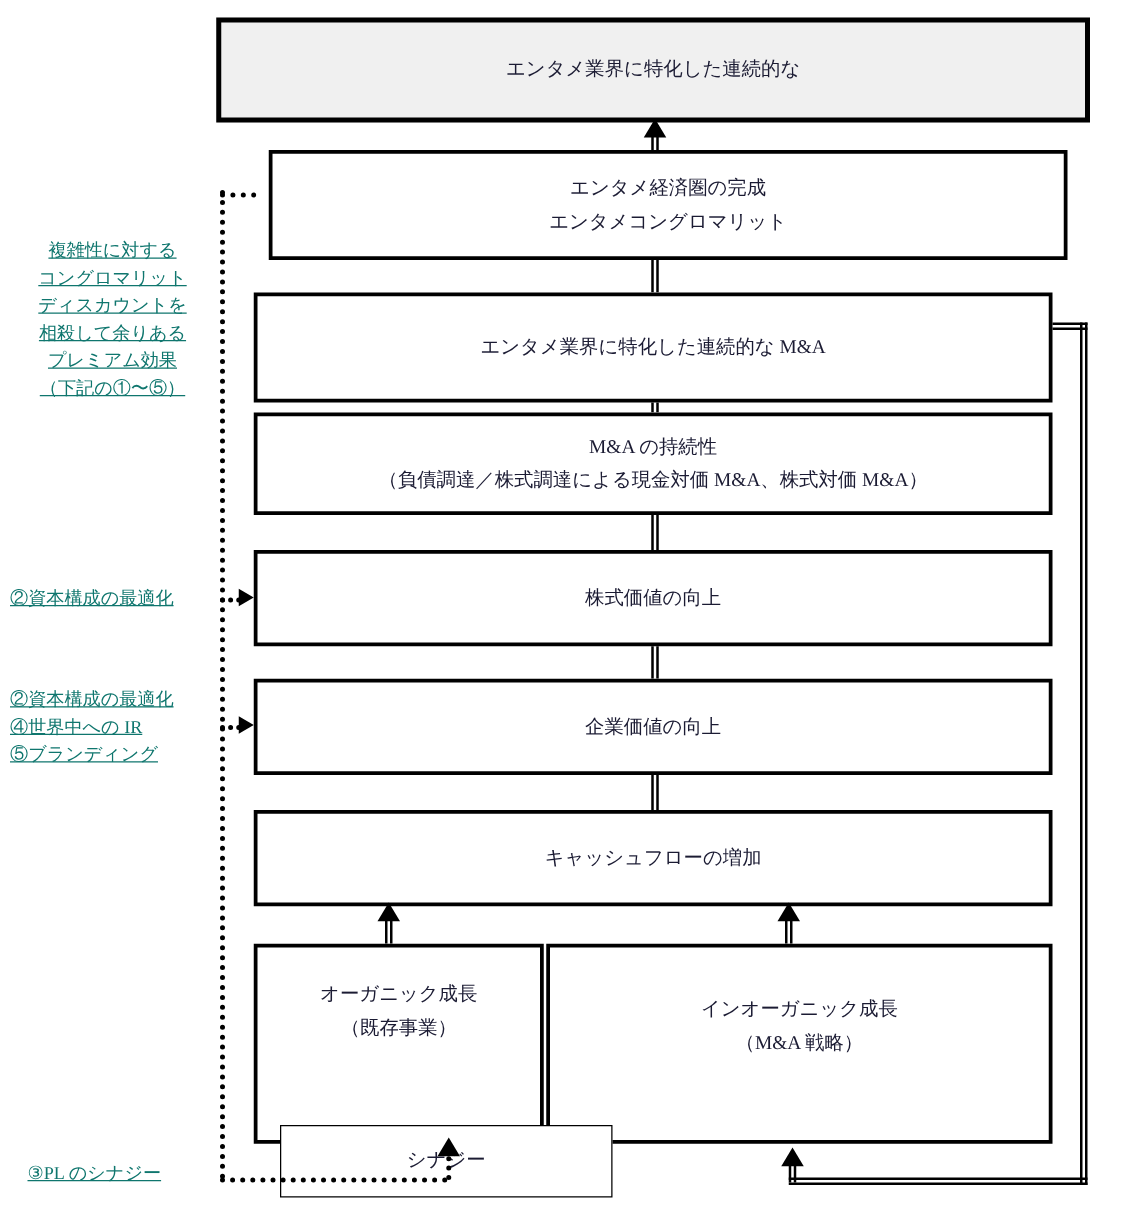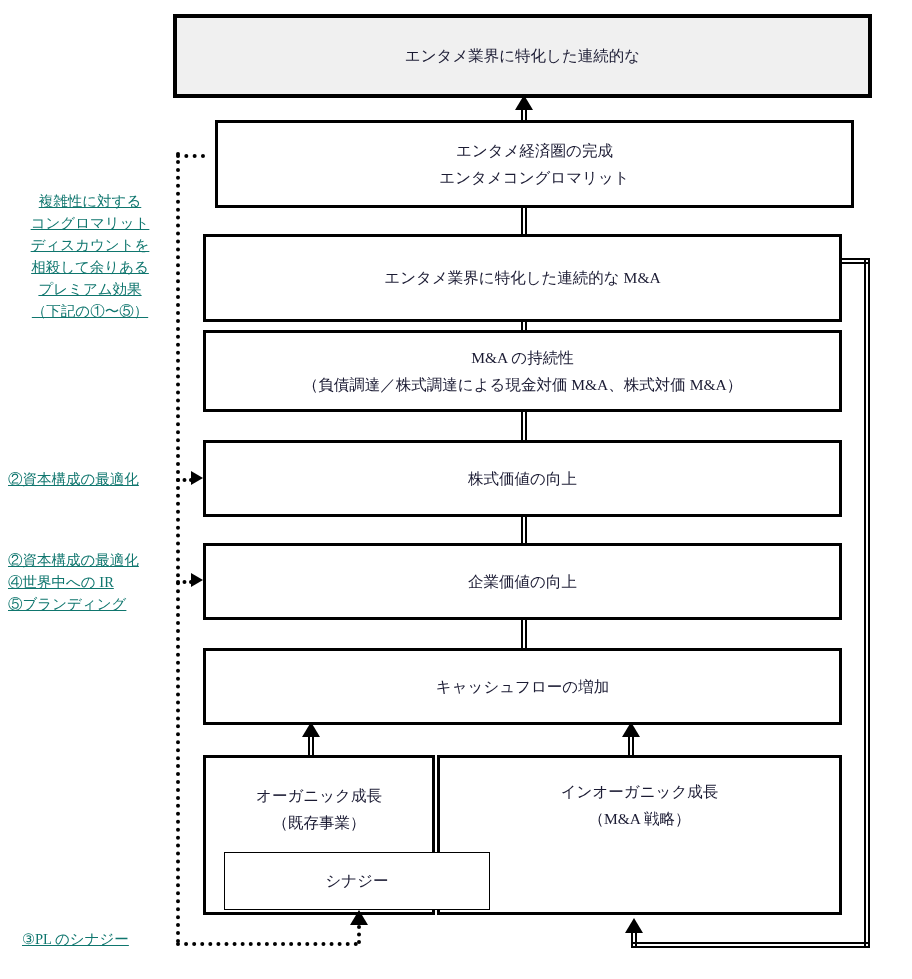--- a/index.html
+++ b/index.html
@@ -34,20 +34,21 @@
     font-size: 15.5px;
     color: #1b1b33;
   }
   .box.aspiration {
     background: #f0f0f0;
     border-width: 4px;
   }
   .box.inner {
     border: 1.5px solid #000000;
     font-size: 15.5px;
+    margin-top: 48px;
   }
   .box .ln { display: block; white-space: nowrap; }
 
   
   .dbl-v {            
     position: absolute;
     width: 6px;
     border-left: 2px solid #000;
     border-right: 2px solid #000;
     box-sizing: border-box;
@@ -152,21 +153,21 @@
   <div class="arrow-up" style="left:302px; top:722px;"></div>
 
   <div class="dbl-v" style="left:628px; top:733px; height:22px;"></div>
   <div class="arrow-up" style="left:622px; top:722px;"></div>
 
   <div class="box" style="left:203px; top:755px; width:232px; height:160px; justify-content:flex-start; padding-top:24px;">
     <span class="ln">オーガニック成長</span>
     <span class="ln">（既存事業）</span>
   </div>
 
-  <div class="box" style="left:437px; top:755px; width:405px; height:160px; justify-content:flex-start; padding-top:20px;">
+  <div class="box" style="left:437px; top:755px; width:405px; height:160px; justify-content:flex-start; padding-top:36px;">
     <span class="ln">インオーガニック成長</span>
     <span class="ln">（M&amp;A 戦略）</span>
   </div>
 
   <div class="box inner" style="left:224px; top:852px; width:266px; height:58px;">
     <span class="ln">シナジー</span>
   </div>
 
 
   <div class="dbl-h" style="left:842px; top:258px; width:28px;"></div>

